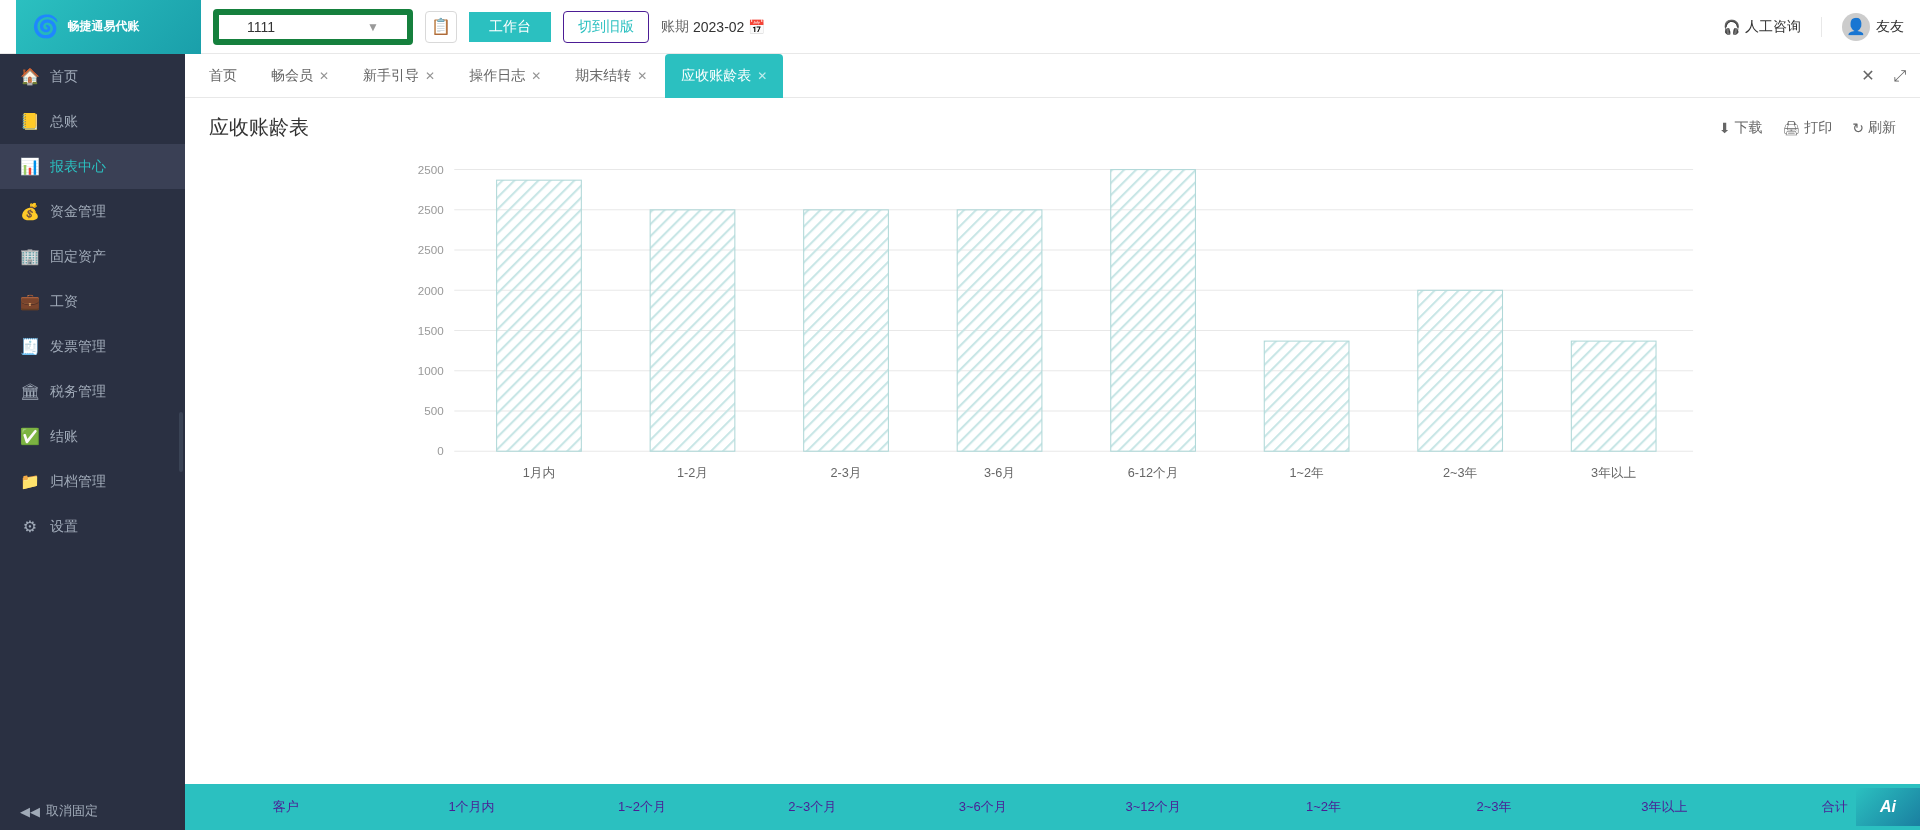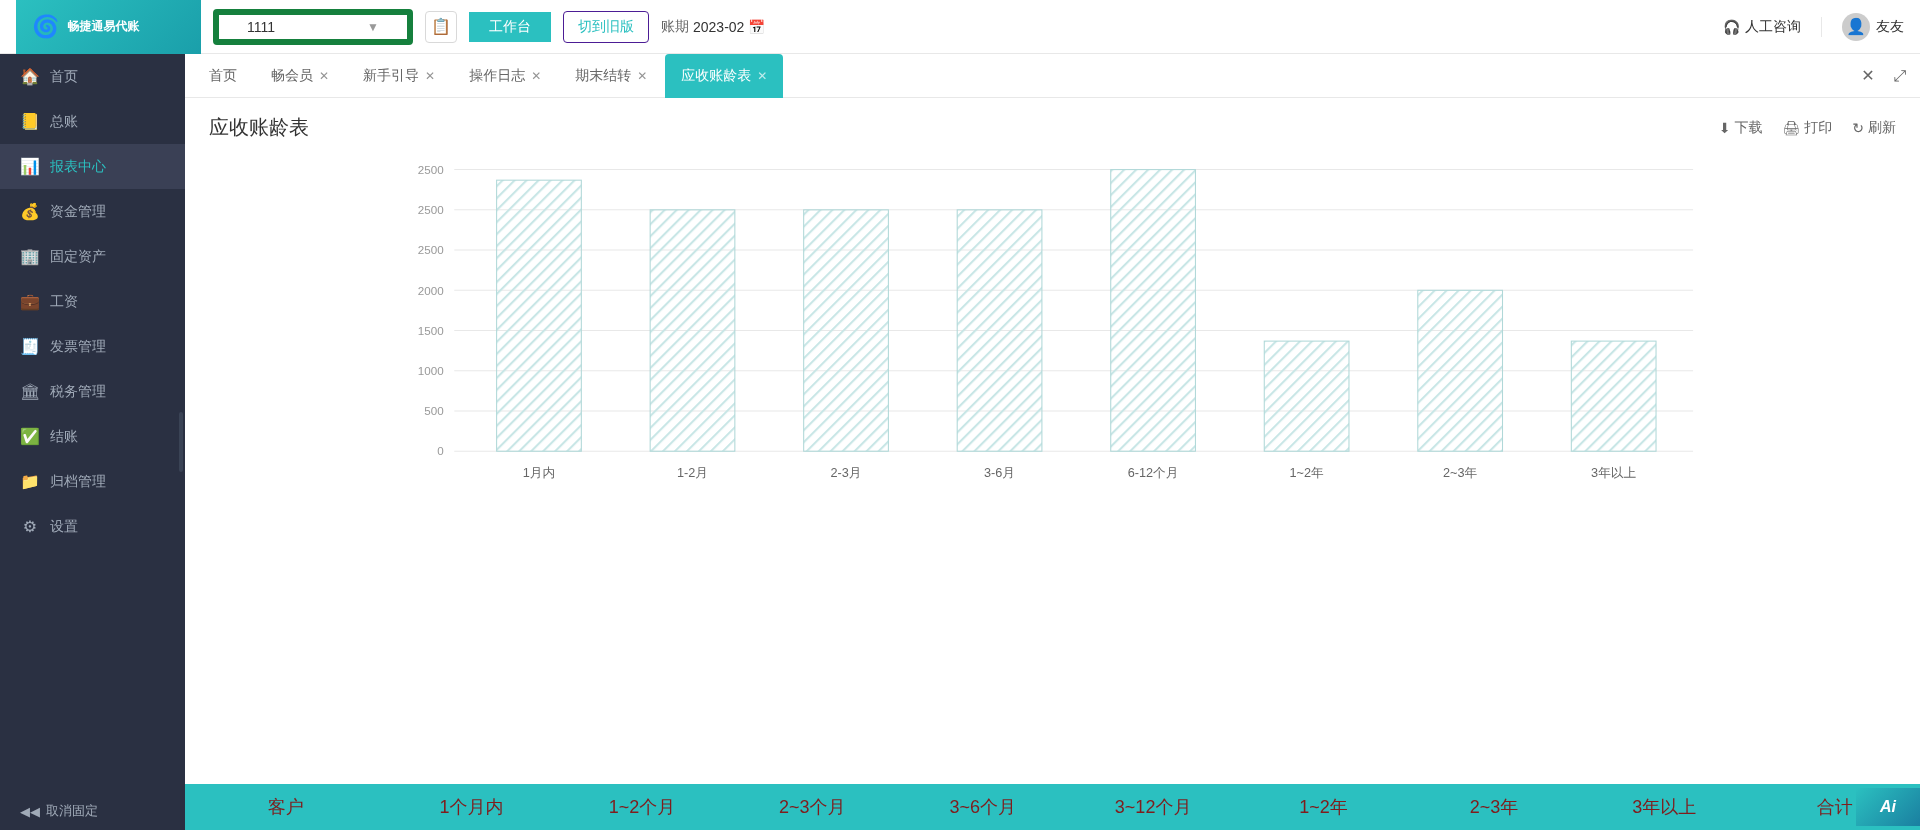--- a/index.html
+++ b/index.html
@@ -236,22 +236,22 @@
     .table-header {
       background: #2bc0c0;
       display: flex;
       align-items: center;
       height: 46px;
       flex-shrink: 0;
     }
     .table-col {
       flex: 1;
       text-align: center;
-      font-size: 18px;
-      color: #7f1d1d;
+      font-size: 13px;
+      color: #4c1d95;
       font-weight: 500;
       padding: 0 8px;
     }
     .table-col:first-child { flex: 1.2; }
 
     
     .ai-badge {
       position: fixed;
       bottom: 0;
       right: 0;

